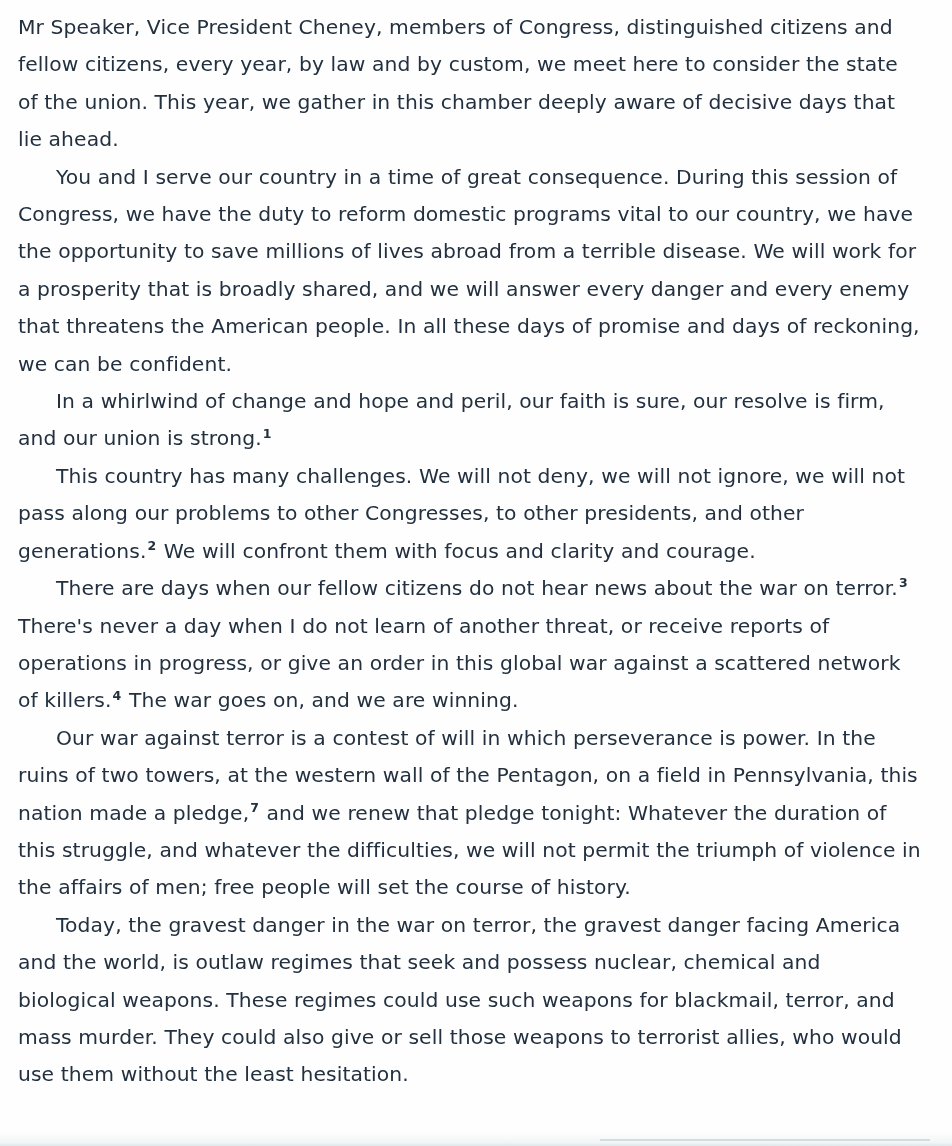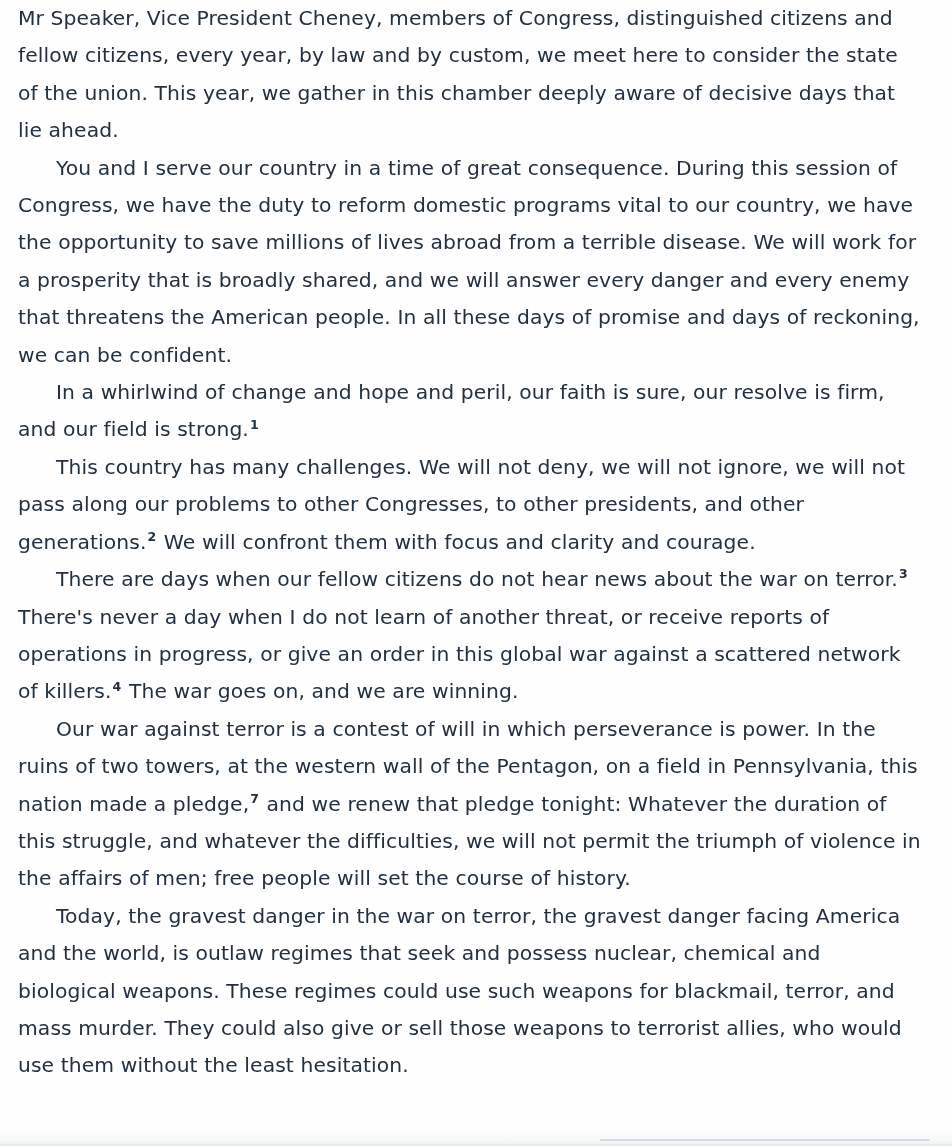--- a/index.html
+++ b/index.html
@@ -12,21 +12,21 @@
     height: 1146px;
     font-family: "DejaVu Sans", sans-serif;
     color: #1c2a3a;
     overflow: hidden;
   }
   .page {
     position: relative;
     width: 952px;
     height: 1146px;
     box-sizing: border-box;
-    padding: 0 30px 0 18px;
+    padding: 9px 30px 0 18px;
     background: #fefefe;
   }
   .body-text {
     font-size: 20.3px;
     line-height: 37.4px;
     text-align: left;
     letter-spacing: 0.1px;
     color: #22303f;
   }
   .para {
@@ -64,21 +64,21 @@
     pointer-events: none;
   }
 </style>
 </head>
 <body>
 
 <div class="page">
   <div class="body-text" id="body-text">
       <p class="para first"><span>Mr Speaker, Vice President Cheney, members of Congress, distinguished citizens and fellow citizens, every year, by law and by custom, we meet here to consider the state of the union. This year, we gather in this chamber deeply aware of decisive days that lie ahead.</span></p>
       <p class="para"><span>You and I serve our country in a time of great consequence. During this session of Congress, we have the duty to reform domestic programs vital to our country, we have the opportunity to save millions of lives abroad from a terrible disease. We will work for a prosperity that is broadly shared, and we will answer every danger and every enemy that threatens the American people. In all these days of promise and days of reckoning, we can be confident.</span></p>
-      <p class="para"><span>In a whirlwind of change and hope and peril, our faith is sure, our resolve is firm, and our field is strong.</span><sup class="note">1</sup></p>
+      <p class="para"><span>In a whirlwind of change and hope and peril, our faith is sure, our resolve is firm, and our union is strong.</span><sup class="note">1</sup></p>
       <p class="para"><span>This country has many challenges. We will not deny, we will not ignore, we will not pass along our problems to other Congresses, to other presidents, and other generations.</span><sup class="note">2</sup><span> We will confront them with focus and clarity and courage.</span></p>
       <p class="para"><span>There are days when our fellow citizens do not hear news about the war on terror.</span><sup class="note">3</sup><span> There's never a day when I do not learn of another threat, or receive reports of operations in progress, or give an order in this global war against a scattered network of killers.</span><sup class="note">4</sup><span> The war goes on, and we are winning.</span></p>
       <p class="para"><span>Our war against terror is a contest of will in which perseverance is power. In the ruins of two towers, at the western wall of the Pentagon, on a field in Pennsylvania, this nation made a pledge,</span><sup class="note">7</sup><span> and we renew that pledge tonight: Whatever the duration of this struggle, and whatever the difficulties, we will not permit the triumph of violence in the affairs of men; free people will set the course of history.</span></p>
       <p class="para"><span>Today, the gravest danger in the war on terror, the gravest danger facing America and the world, is outlaw regimes that seek and possess nuclear, chemical and biological weapons. These regimes could use such weapons for blackmail, terror, and mass murder. They could also give or sell those weapons to terrorist allies, who would use them without the least hesitation.</span></p>
     </div>
   <div class="scan-edge"></div>
   <div class="scan-edge-line"></div>
 </div>
 
 </body></html>

